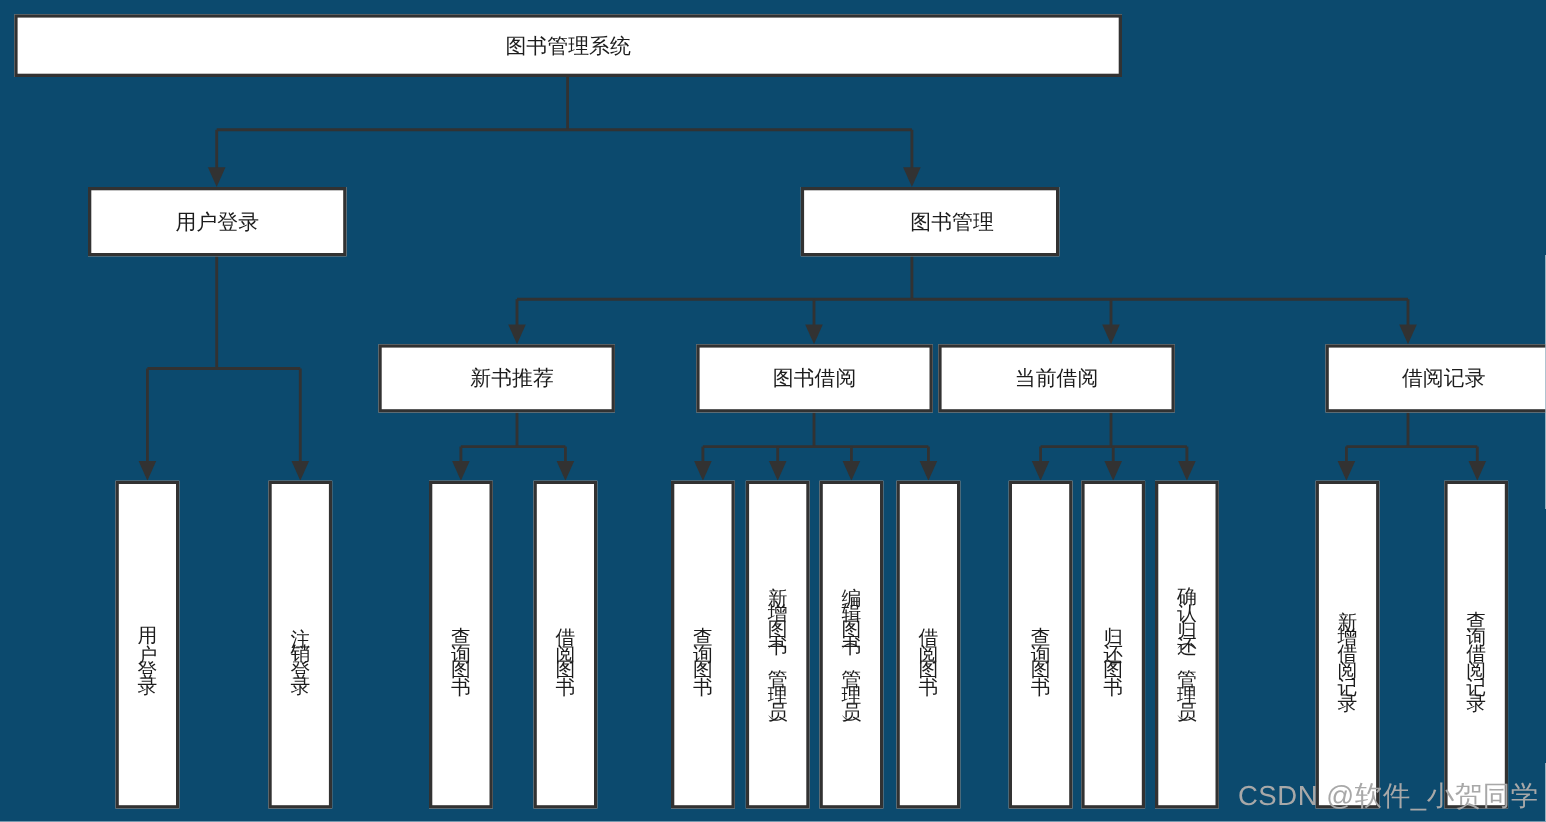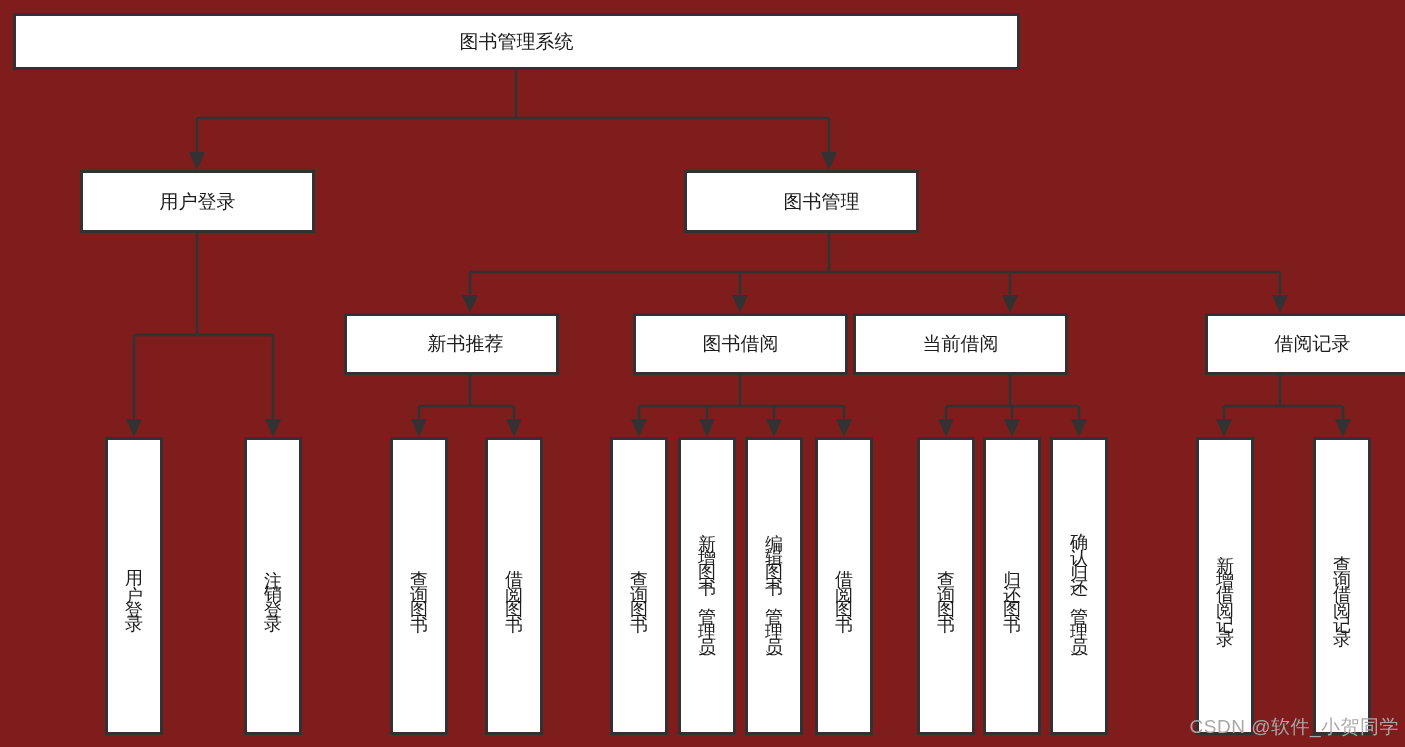--- a/index.html
+++ b/index.html
@@ -1,32 +1,32 @@
 <!DOCTYPE html>
 <html><head>
 <meta charset="utf-8">
 <style>
   html,body{margin:0;padding:0;background:#ffffff;}
   .stage{
-    position:relative;width:1405px;height:747px;background:#7f1d1d;overflow:hidden;
+    position:relative;width:1405px;height:747px;background:#0c4a6e;overflow:hidden;
     font-family:"Liberation Sans","DejaVu Sans",sans-serif;
   }
   .stage svg{position:absolute;left:0;top:0;pointer-events:none;}
   .hbox,.vbox{
     position:absolute;box-sizing:border-box;background:#ffffff;
     border:3px solid #323232;display:flex;align-items:center;justify-content:center;
     color:#1c1c1c;font-size:19px;
   }
   .vbox span{
     writing-mode:vertical-rl;text-orientation:mixed;
     font-size:18px;letter-spacing:15px;color:#1c1c1c;white-space:nowrap;
   }
   .watermark{
     position:absolute;right:6px;bottom:7px;
-    color:#a8a8a8;font-size:19px;letter-spacing:0.5px;
+    color:#a8a8a8;font-size:25px;letter-spacing:0.5px;
   }
 </style>
 </head>
 <body>
 
 <div class="stage">
 
   <svg id="connectors" width="1405" height="747" viewBox="0 0 1405 747">
       <line x1="516" y1="70" x2="516" y2="118" stroke="#323232" stroke-width="2.6"></line>
       <line x1="197" y1="233" x2="197" y2="335" stroke="#323232" stroke-width="2.6"></line>
@@ -78,21 +78,21 @@
       <polygon points="1071,419 1087,419 1079,437" fill="#323232"></polygon>
       <line x1="1224" y1="406" x2="1224" y2="423" stroke="#323232" stroke-width="2.6"></line>
       <polygon points="1216,419 1232,419 1224,437" fill="#323232"></polygon>
       <line x1="1343" y1="406" x2="1343" y2="423" stroke="#323232" stroke-width="2.6"></line>
       <polygon points="1335,419 1351,419 1343,437" fill="#323232"></polygon>
     </svg>
 
   <div class="hbox" style="left:13px;top:13px;width:1007px;height:57px;">图书管理系统</div>
 
   <div class="hbox" style="left:80px;top:170px;width:235px;height:63px;">用户登录</div>
-  <div class="hbox" style="left:684px;top:170px;width:235px;height:63px;padding-left:40px;">图书管理</div>
+  <div class="hbox" style="left:728px;top:170px;width:235px;height:63px;padding-left:40px;">图书管理</div>
 
   <div class="hbox" style="left:344px;top:313px;width:215px;height:62px;padding-left:28px;">新书推荐</div>
   <div class="hbox" style="left:633px;top:313px;width:215px;height:62px;">图书借阅</div>
   <div class="hbox" style="left:853px;top:313px;width:215px;height:62px;">当前借阅</div>
   <div class="hbox" style="left:1205px;top:313px;width:215px;height:62px;">借阅记录</div>
 
   <div class="vbox" style="left:105px;top:437px;width:58px;height:298px;">
     <span>用户登录</span>
     </div>
   <div class="vbox" style="left:244px;top:437px;width:58px;height:298px;">

